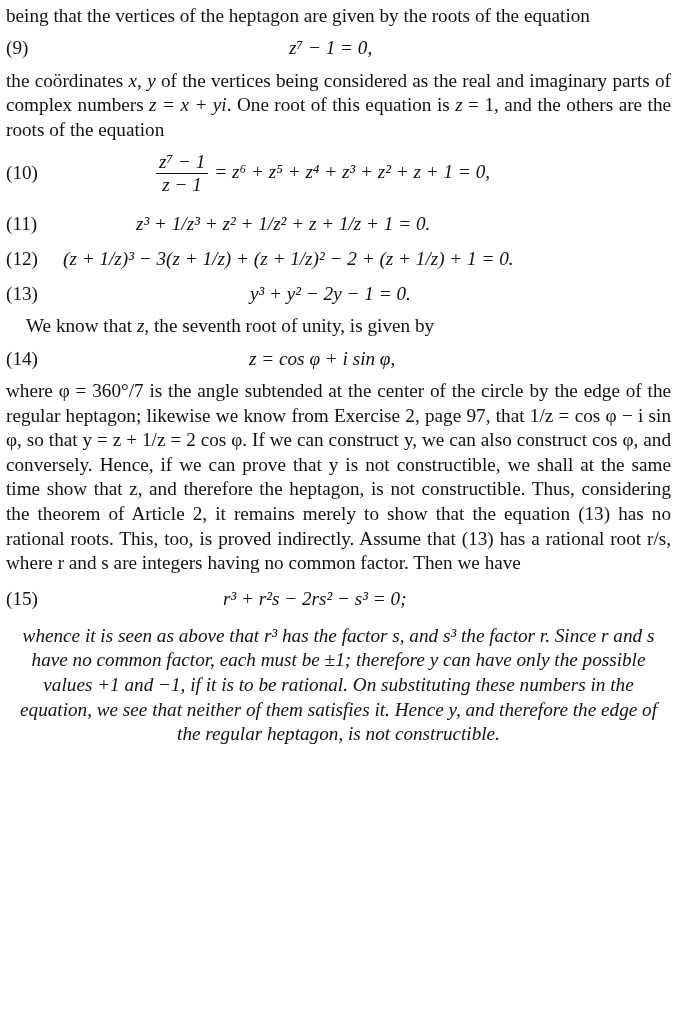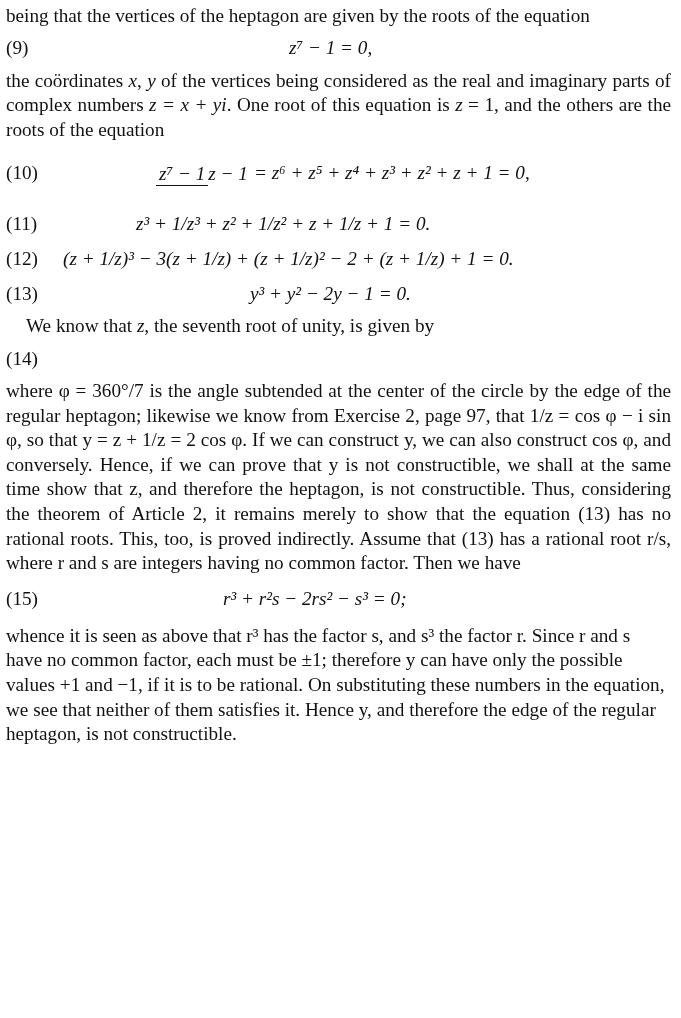--- a/index.html
+++ b/index.html
@@ -3,28 +3,28 @@
 <meta charset="utf-8">
 <style>
   html, body { margin:0; padding:0; background:#ffffff; }
   body {
     width:681px; height:1018px; overflow:hidden;
     font-family:"Liberation Serif","DejaVu Serif",serif;
     color:#111; font-size:19.2px; line-height:24.6px;
   }
   .page { position:relative; width:665px; padding:4px 0 0 6px; }
   .p { text-align:justify; text-align-last:auto; margin:0; }
-  .p.last { text-align:left; }
+  .p.last { text-align:center;font-style:italic; }
   .indent { text-indent:20px; }
   .eq { position:relative; height:40px; display:flex; align-items:center; }
   .eq .num { position:absolute; left:0; }
   .eq .body { position:absolute; white-space:nowrap; }
   i, .v { font-style:italic;text-align:center; }
   sup { font-size:11px; vertical-align:8px; line-height:0; }
-  .frac { display:inline-flex; flex-direction:row; align-items:center; vertical-align:middle; margin-right:6px; }
+  .frac { display:inline-flex; flex-direction:column; align-items:center; vertical-align:middle; margin-right:6px; }
   .frac .top { border-bottom:1px solid #111; padding:0 3px; line-height:22px; }
   .frac .bot { line-height:22px; }
 </style>
 </head>
 <body>
 
 <div class="page">
 
   <p class="p">being that the vertices of the heptagon are given by the roots of the equation</p>
 
@@ -64,20 +64,21 @@
     <span class="num">(13)</span>
     <span class="body v" style="left:244px">y³ + y² − 2y − 1 = 0.</span>
   </div>
 
   <p class="p indent">
     <span>We know that </span><i>z</i><span>, the seventh root of unity, is given by</span>
   </p>
 
   <div class="eq">
     <span class="num">(14)</span>
+    <span class="body v" style="left:243px">z = cos φ + i sin φ,</span>
   </div>
 
   <p class="p">where φ = 360°/7 is the angle subtended at the center of the circle by the edge of the regular heptagon; likewise we know from Exercise 2, page 97, that 1/z = cos φ − i sin φ, so that y = z + 1/z = 2 cos φ. If we can construct y, we can also construct cos φ, and conversely. Hence, if we can prove that y is not constructible, we shall at the same time show that z, and therefore the heptagon, is not constructible. Thus, considering the theorem of Article 2, it remains merely to show that the equation (13) has no rational roots. This, too, is proved indirectly. Assume that (13) has a rational root r/s, where r and s are integers having no common factor. Then we have</p>
 
   <div class="eq" style="height:48px">
     <span class="num">(15)</span>
     <span class="body v" style="left:217px">r³ + r²s − 2rs² − s³ = 0;</span>
   </div>
 
   <p class="p last">whence it is seen as above that r³ has the factor s, and s³ the factor r. Since r and s have no common factor, each must be ±1; therefore y can have only the possible values +1 and −1, if it is to be rational. On substituting these numbers in the equation, we see that neither of them satisfies it. Hence y, and therefore the edge of the regular heptagon, is not constructible.</p>

